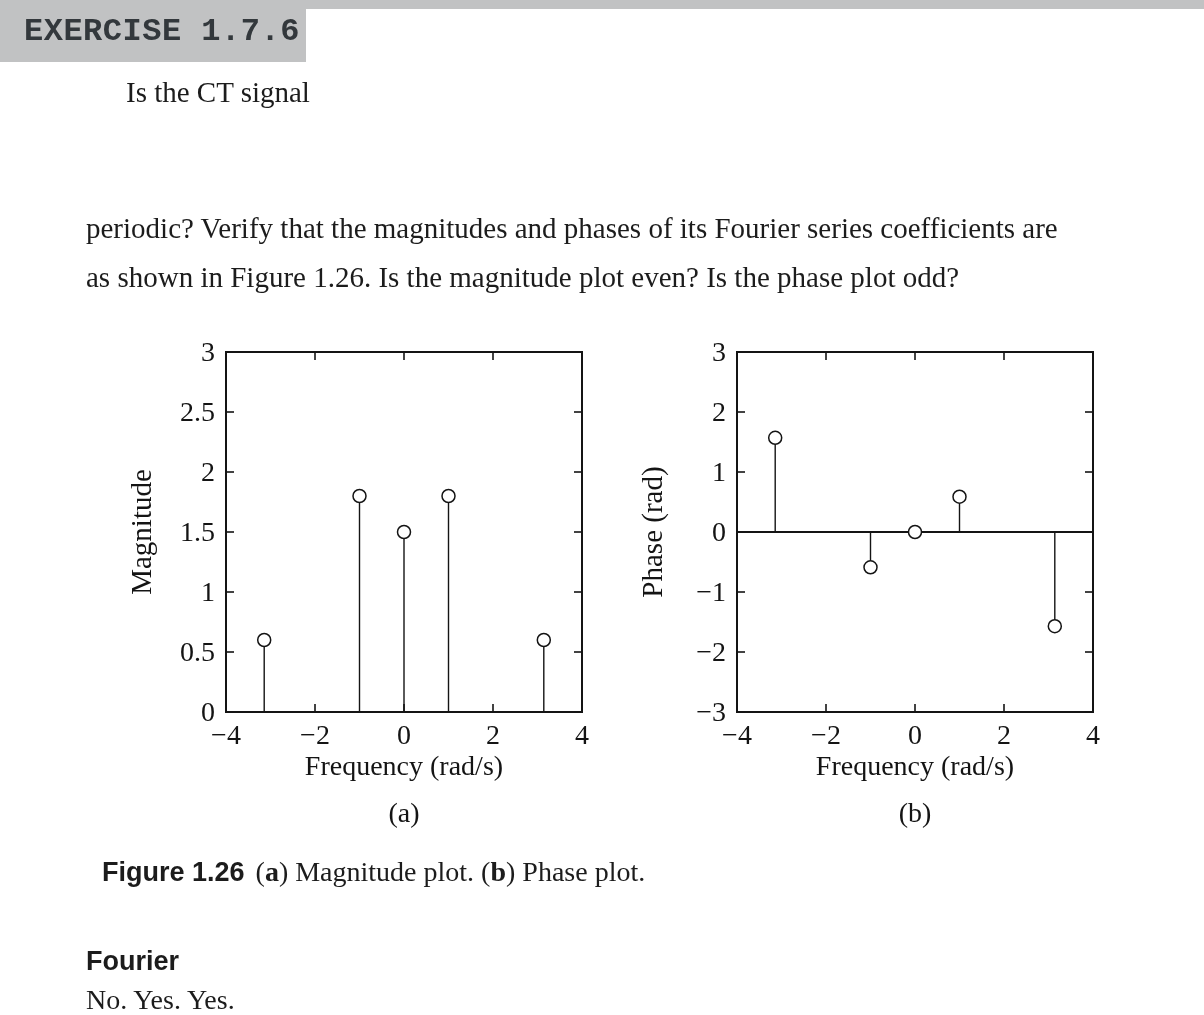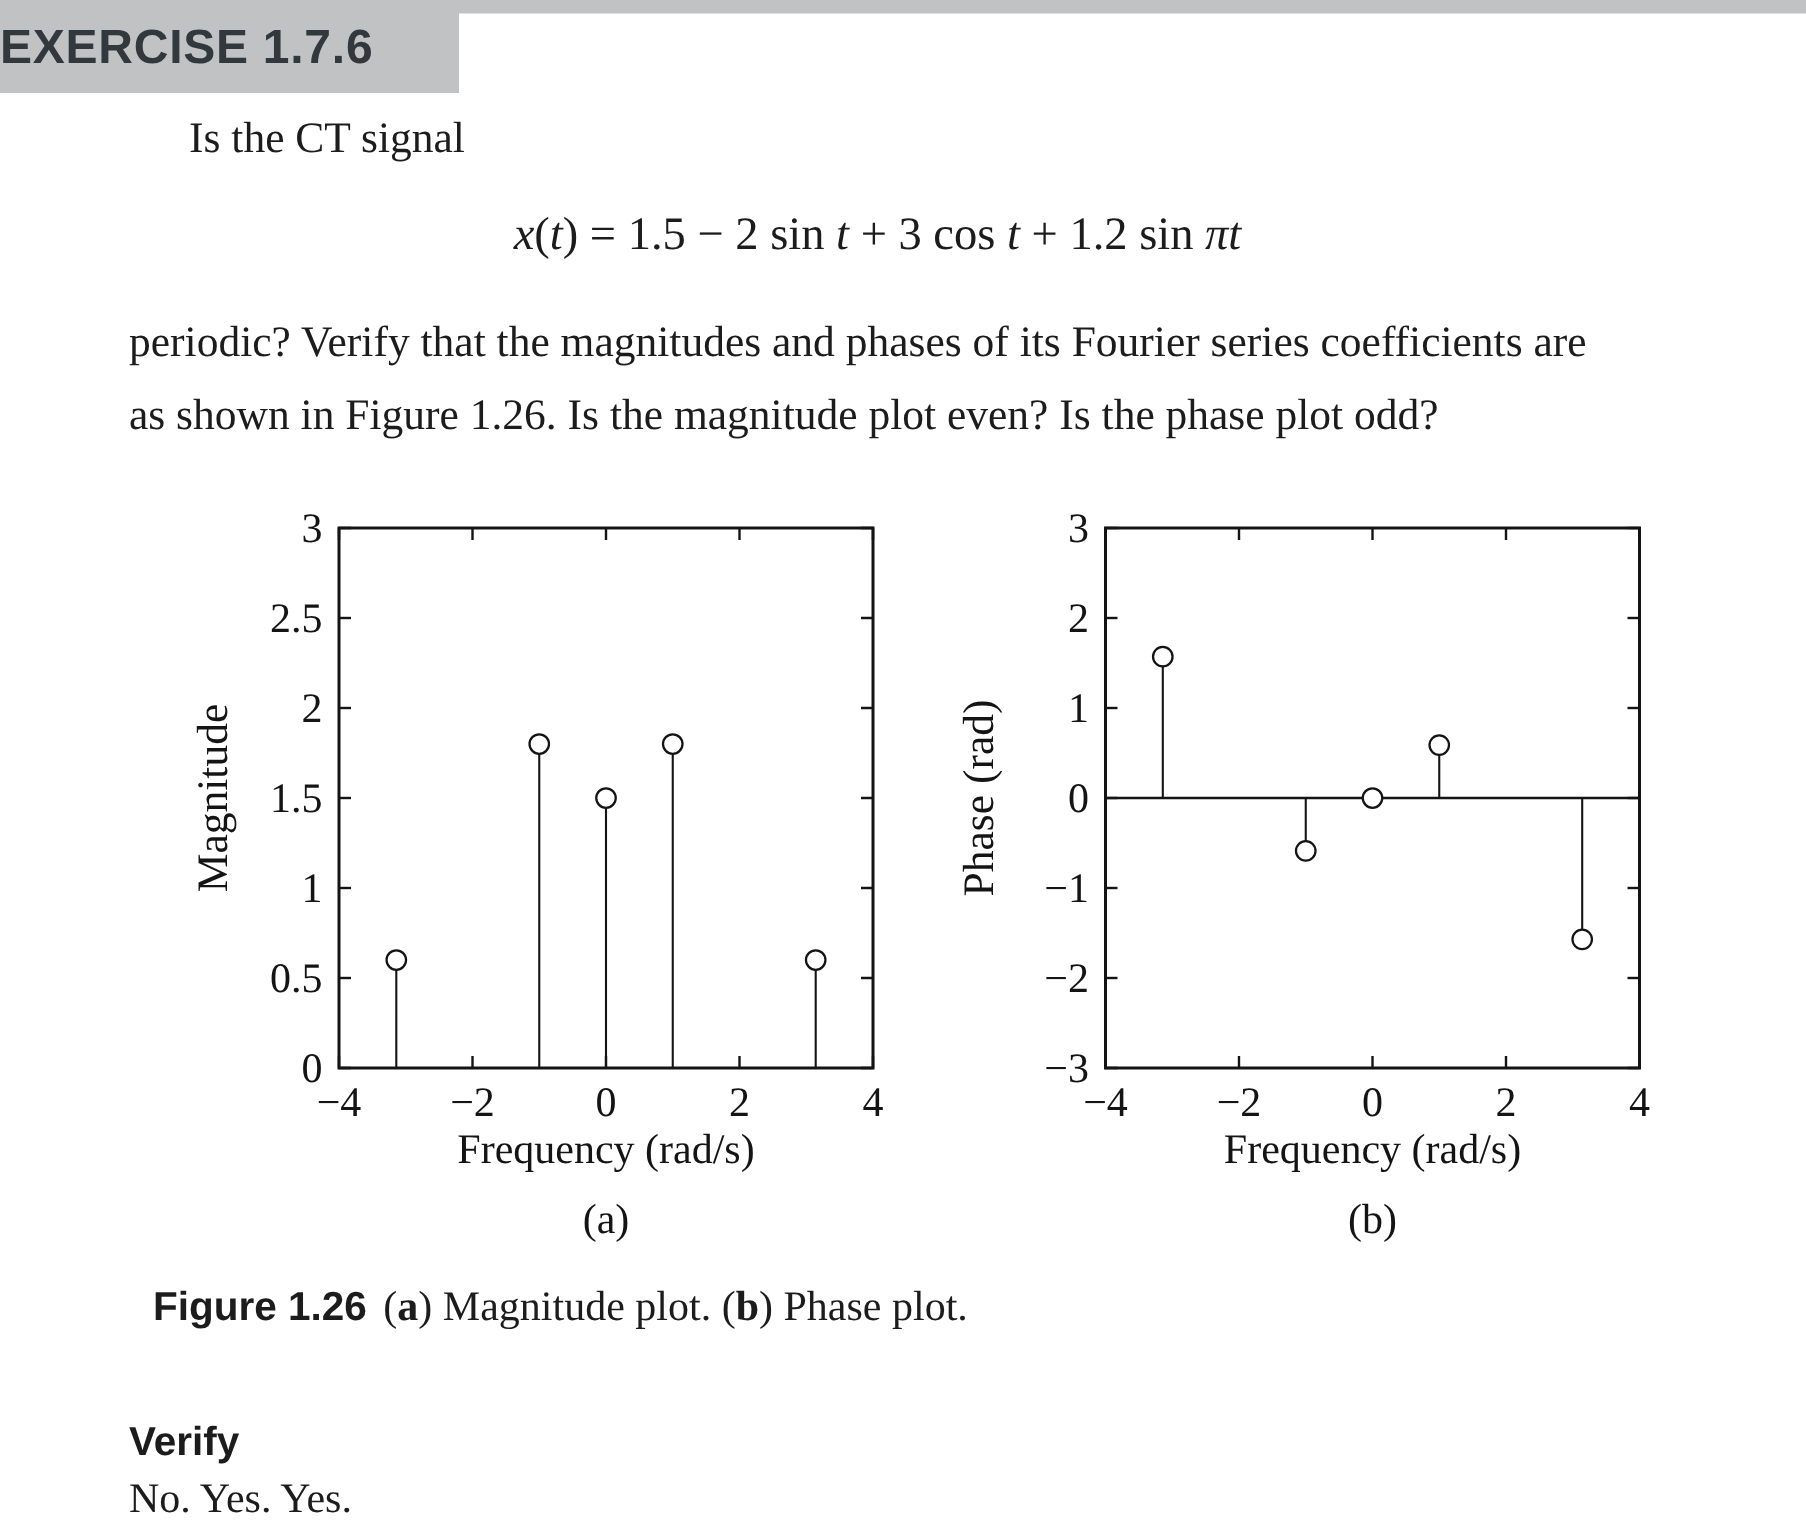--- a/index.html
+++ b/index.html
@@ -1,21 +1,21 @@
 <!DOCTYPE html>
 <html><head>
 <meta charset="utf-8">
 <style>
   html,body{margin:0;padding:0;background:#ffffff;}
   .page{position:relative;width:1204px;height:1015px;background:#ffffff;overflow:hidden;
         font-family:"Liberation Serif",serif;color:#1c1c1c;}
   .top-strip{position:absolute;left:0;top:0;width:1204px;height:9px;}
   .title-box{position:absolute;left:0;top:0;width:306px;height:62px;display:flex;align-items:center;}
-  .title-text{font-family:Liberation Sans, sans-serif;font-weight:bold;font-size:32px;
-              letter-spacing:0.5px;}
+  .title-text{font-family:Liberation Mono, monospace;font-weight:bold;font-size:32px;
+              letter-spacing:0.5px;padding-left:24px;}
   .intro{position:absolute;left:86px;top:76px;font-size:29px;white-space:nowrap;margin-left:40px;}
   .equation{position:absolute;left:0;top:138px;width:1170px;text-align:center;font-size:31px;white-space:nowrap;}
   .question{position:absolute;left:86px;top:204px;font-size:29px;line-height:49px;}
   .question div{white-space:nowrap;}
   .chart{position:absolute;top:335px;width:520px;height:500px;}
   .chart text{font-family:"Liberation Serif",serif;fill:#141414;}
   .caption{position:absolute;left:86px;top:856px;font-size:28px;white-space:nowrap;}
   .cap-label{font-family:"Liberation Sans",sans-serif;font-weight:bold;font-size:27px;margin-left:16px;}
   .cap-rest{margin-left:11px;}
   .answers-heading{position:absolute;left:86px;top:946px;font-family:"Liberation Sans",sans-serif;
@@ -28,21 +28,20 @@
 <body>
 
 <div class="page">
   <div class="top-strip" style="background: rgb(193, 194, 195);"></div>
   <div class="title-box" style="background: rgb(193, 194, 195);">
     <span class="title-text" style="color: rgb(51, 56, 60);">EXERCISE 1.7.6</span>
   </div>
 
   <div class="intro">Is the CT signal</div>
 
-  <div class="equation"><span class="it">x</span><span>(</span><span class="it">t</span><span>) = 1.5 − 2 sin </span><span class="it">t</span><span> + 3 cos </span><span class="it">t</span><span> + 1.2 sin </span><span class="it">π</span><span class="it">t</span></div>
 
   <div class="question">
     <div>periodic? Verify that the magnitudes and phases of its Fourier series coefficients are</div>
     <div>as shown in Figure 1.26. Is the magnitude plot even? Is the phase plot odd?</div>
   </div>
 
   <svg class="chart" style="left:99px" viewBox="0 0 520 500">
       <rect x="127" y="17" width="356" height="360" fill="none" stroke="#141414" stroke-width="2"></rect>
       <line x1="127" y1="377" x2="127" y2="369" stroke="#141414" stroke-width="1.6"></line>
       <line x1="127" y1="17" x2="127" y2="25" stroke="#141414" stroke-width="1.6"></line>
@@ -144,15 +143,15 @@
       <circle cx="444.8012" cy="291.248" r="6.5" fill="#ffffff" stroke="#141414" stroke-width="1.5"></circle>
       <text x="305" y="440" text-anchor="middle" font-size="28">Frequency (rad/s)</text>
       <text transform="translate(52 197) rotate(-90)" text-anchor="middle" font-size="29">Phase (rad)</text>
       <text x="305" y="487" text-anchor="middle" font-size="28">(b)</text>
     </svg>
 
   <div class="caption">
     <span class="cap-label">Figure 1.26</span><span class="cap-rest"><span>(</span><span class="b">a</span><span>) Magnitude plot. (</span><span class="b">b</span><span>) Phase plot.</span></span>
   </div>
 
-  <div class="answers-heading">Verify</div>
+  <div class="answers-heading">Fourier</div>
   <div class="answers-text">No. Yes. Yes.</div>
 </div>
 
 </body></html>

